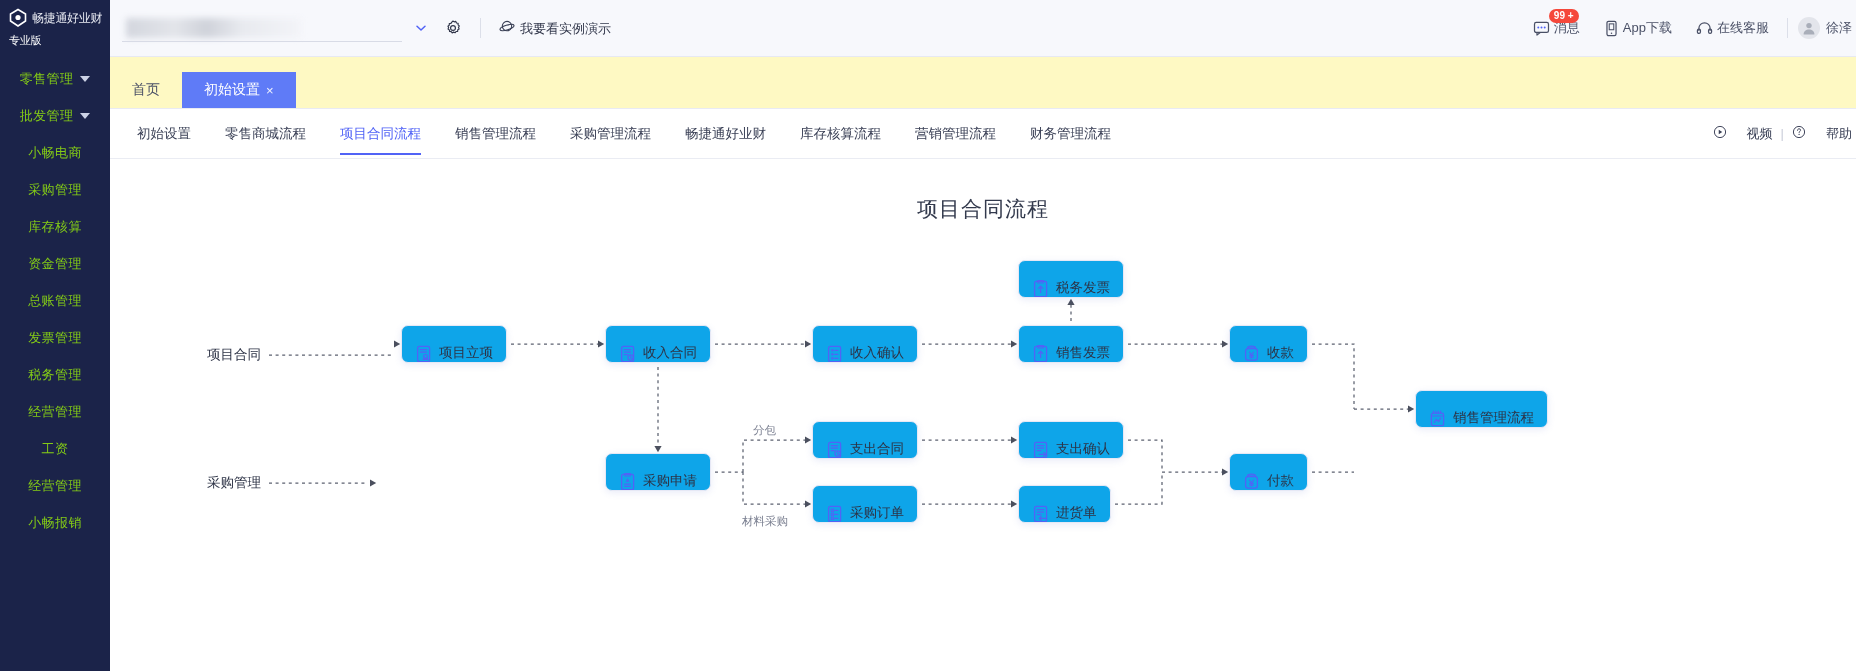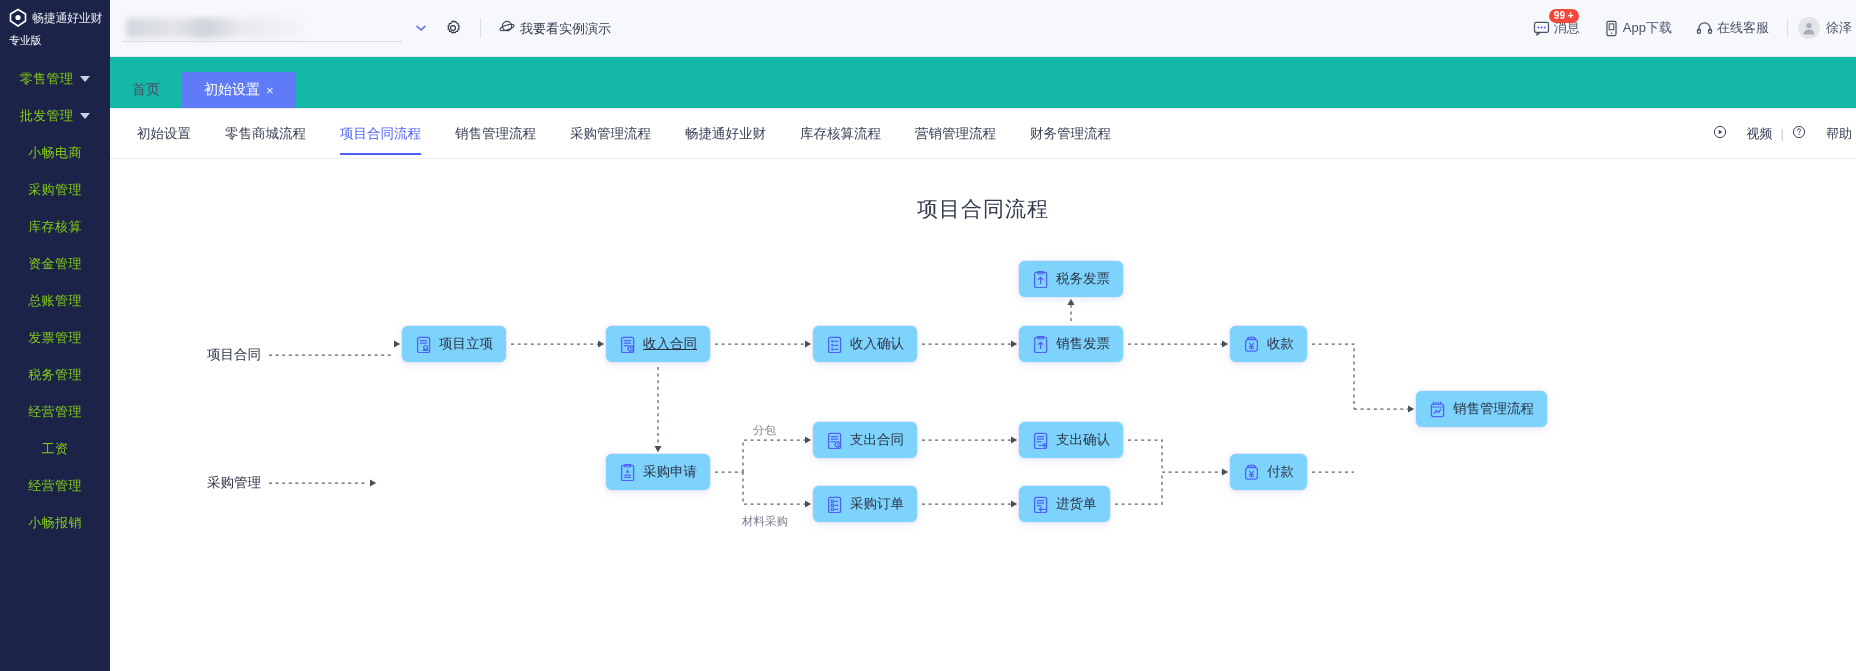--- a/index.html
+++ b/index.html
@@ -104,21 +104,21 @@
     width: 22px; height: 22px; border-radius: 50%;
     background: #e3e5eb; display: flex; align-items: center; justify-content: center;
     margin-left: 10px;
   }
   .user-name { color: #4a5066; font-size: 13px; margin-left: 6px; }
 
   
   .pagetabs {
     position: absolute; left: 110px; top: 57px;
     width: 1746px; height: 52px;
-    background: #14b8a6;
+    background: #fef9c3;
     display: flex; align-items: flex-end;
     border-bottom: 1px solid #e9ebf3;
   }
   .ptab {
     height: 36px; display: flex; align-items: center; gap: 6px;
     padding: 0 22px; font-size: 14px; color: #4a5066; cursor: pointer;
   }
   .ptab.active {
     background: #5f7bf7; color: #ffffff;
   }
@@ -160,25 +160,25 @@
     position: absolute; left: 0; right: 0; top: 36px;
     text-align: center; font-size: 21px; color: #333a4d;
     letter-spacing: 1px;
   }
   .stage { position: absolute; left: 0; top: 0; width: 1746px; height: 512px; }
   .svg-layer { position: absolute; left: 0; top: 0; width: 1746px; height: 512px; }
 
   .node {
     position: absolute;
     height: 38px;
-    background: #7dd3fc;
+    background: #0ea5e9;
     border: 1px solid #e6e8f5;
     border-radius: 7px;
     box-shadow: 0 2px 7px rgba(96,110,200,0.13);
-    display: flex; align-items: center; gap: 7px;
+    display: flex; align-items: flex-end; gap: 7px;
     padding: 0 13px;
     font-size: 13.5px; color: #2d3346;
     white-space: nowrap; cursor: pointer;
   }
   .node svg { flex: 0 0 auto; }
   .rowlabel {
     position: absolute; font-size: 13.5px; color: #2d3346; white-space: nowrap;
   }
   .edgelabel {
     position: absolute; font-size: 11.5px; color: #7a7f90; white-space: nowrap;
@@ -428,21 +428,21 @@
             <span style="display: inline-flex;">
               <svg width="17" height="17" viewBox="0 0 17 17">
                 <rect x="2.6" y="1.4" width="12" height="15.2" rx="1.6" fill="none" stroke="#5163f6" stroke-width="1.3"></rect>
                 <path d="M5.2 4.6 H11.6 M5.2 7.1 H11.6" stroke="#5163f6" stroke-width="1.2" stroke-linecap="round"></path>
                 <circle cx="10.6" cy="11.4" r="1.9" fill="none" stroke="#5163f6" stroke-width="1.2"></circle>
                 <path d="M7.6 15.1 C7.6 13.5 9 12.8 10.6 12.8 C12.2 12.8 13.6 13.5 13.6 15.1 Z" fill="#5163f6"></path>
               </svg>
             </span>
             <span>项目立项</span>
           </div>
-          <div class="node" style="left: 495px; top: 166px; text-decoration: underline;">
+          <div class="node" style="left: 495px; top: 166px;">
             <span style="display: inline-flex;">
               <svg width="17" height="17" viewBox="0 0 17 17">
                 <rect x="2.6" y="1.4" width="12" height="15.2" rx="1.6" fill="none" stroke="#5163f6" stroke-width="1.3"></rect>
                 <path d="M5.2 4.6 H11.6 M5.2 7.1 H11.6 M5.2 9.6 H8.6" stroke="#5163f6" stroke-width="1.2" stroke-linecap="round"></path>
                 <circle cx="11.6" cy="12.6" r="2.7" fill="none" stroke="#5163f6" stroke-width="1.2"></circle>
                 <path d="M11.6 11.2 V12.7 L12.7 13.4" stroke="#5163f6" stroke-width="1.1" fill="none" stroke-linecap="round"></path>
               </svg>
             </span>
             <span>收入合同</span>
           </div>

